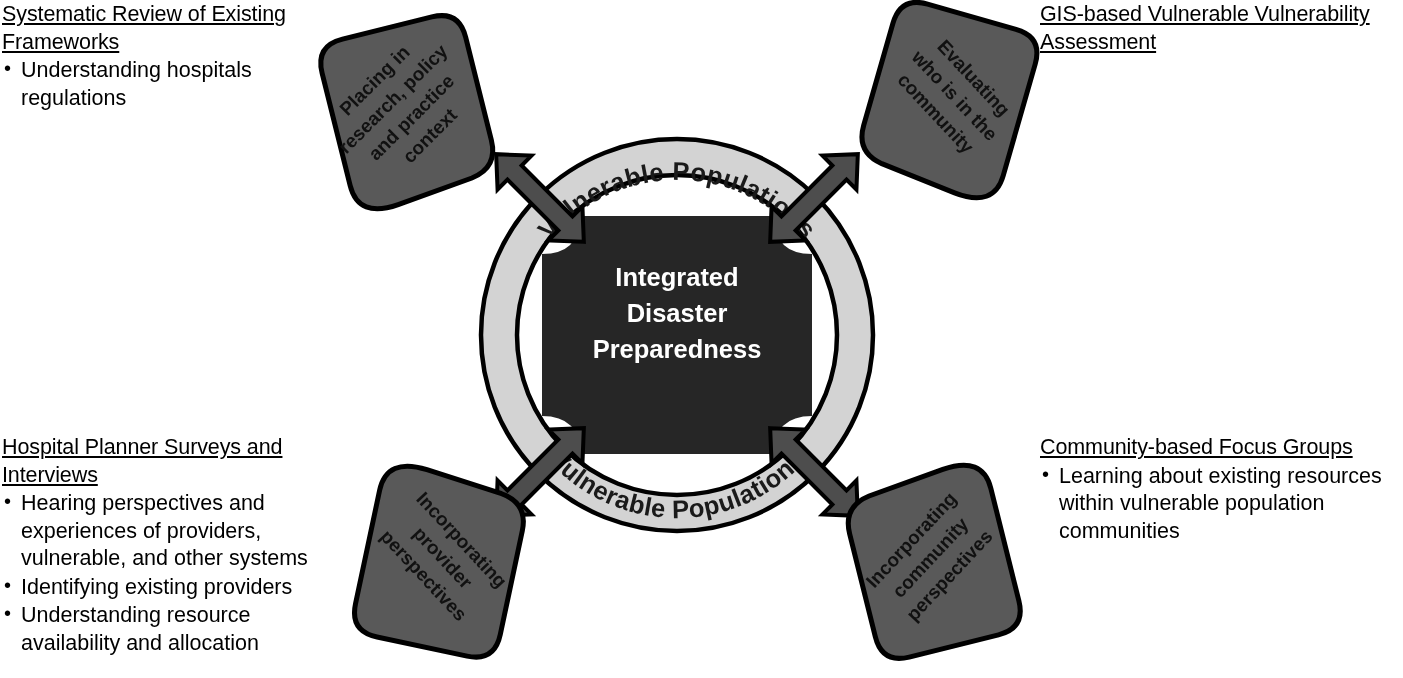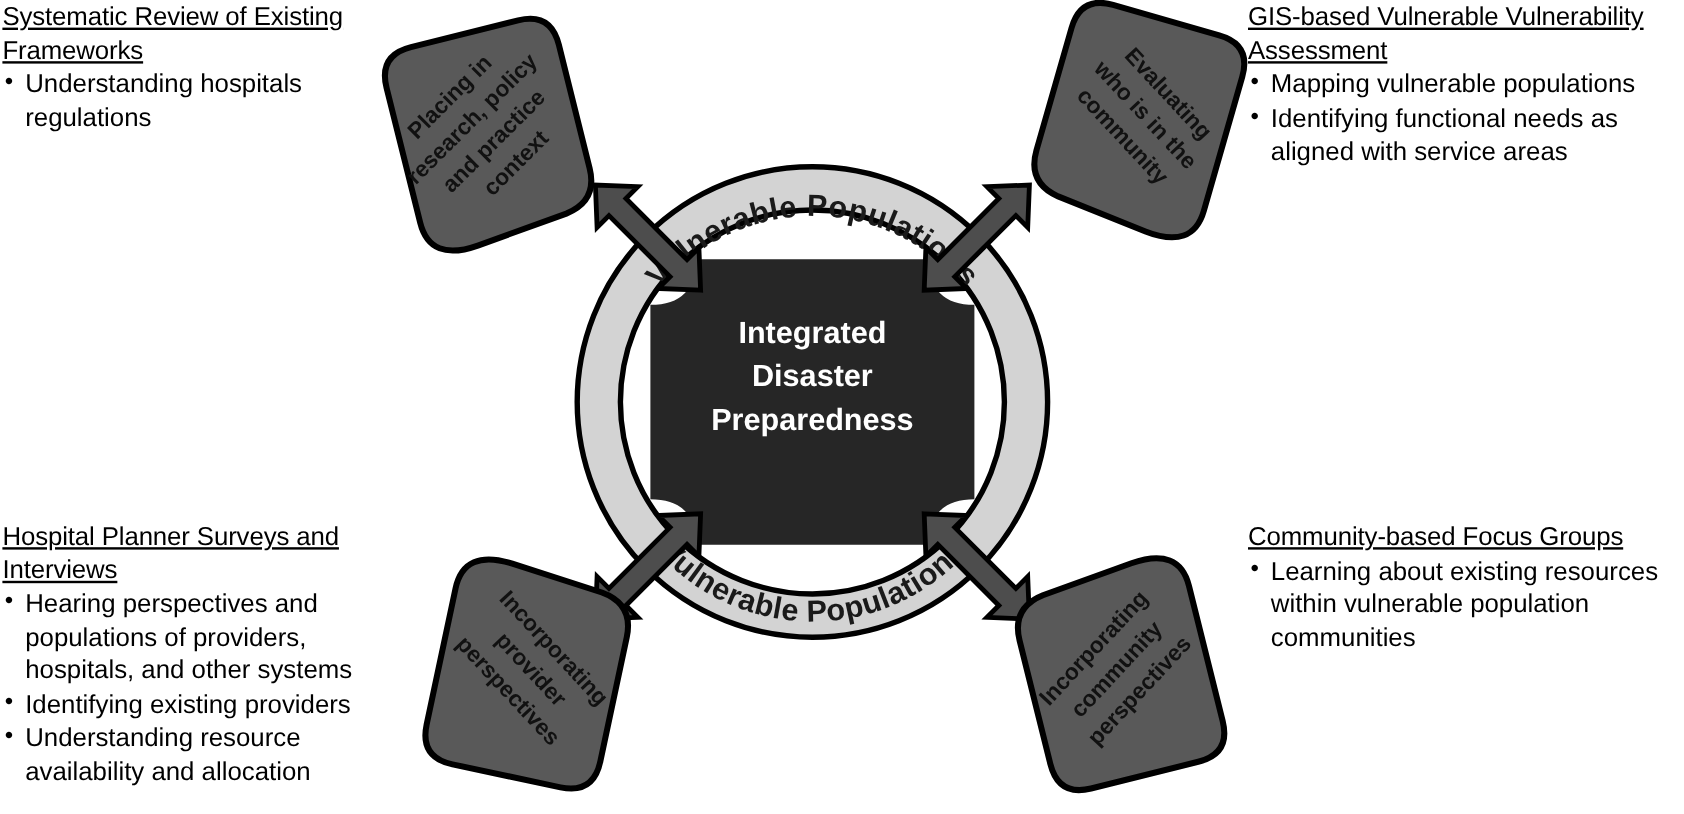--- a/index.html
+++ b/index.html
@@ -87,30 +87,26 @@
 
 <div class="textblock" id="block-tl">
   <div class="tb-title">Systematic Review of Existing Frameworks</div>
   <ul class="tb-list">
     <li>Understanding hospitals regulations</li>
   </ul>
 </div>
 
 <div class="textblock" id="block-tr">
   <div class="tb-title">GIS-based Vulnerable Vulnerability Assessment</div>
-  <ul class="tb-list">
-    <li>Mapping vulnerable populations</li>
-    <li>Identifying functional needs as aligned with service areas</li>
-  </ul>
 </div>
 
 <div class="textblock" id="block-bl">
   <div class="tb-title">Hospital Planner Surveys and Interviews</div>
   <ul class="tb-list">
-    <li>Hearing perspectives and populations of providers, hospitals, and other systems</li>
+    <li>Hearing perspectives and experiences of providers, vulnerable, and other systems</li>
     <li>Identifying existing providers</li>
     <li>Understanding resource availability and allocation</li>
   </ul>
 </div>
 
 <div class="textblock" id="block-br">
   <div class="tb-title">Community-based Focus Groups</div>
   <ul class="tb-list">
     <li>Learning about existing resources within vulnerable population communities</li>
   </ul>

